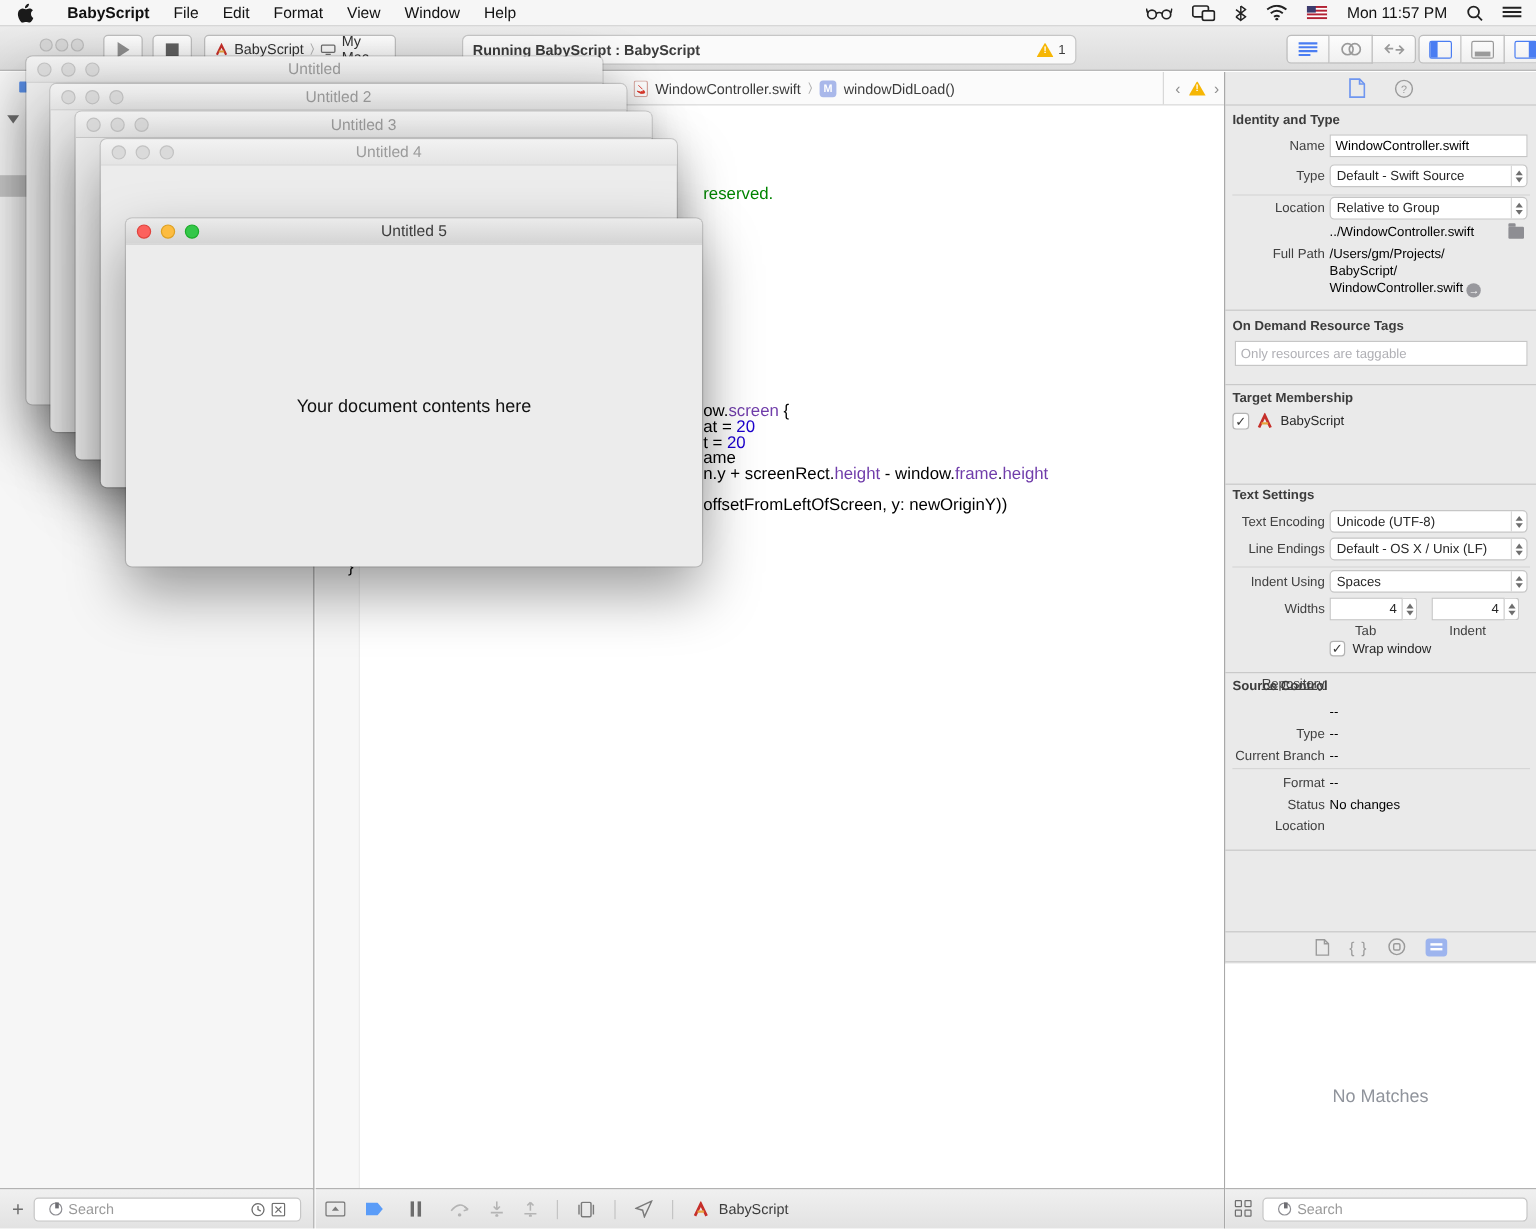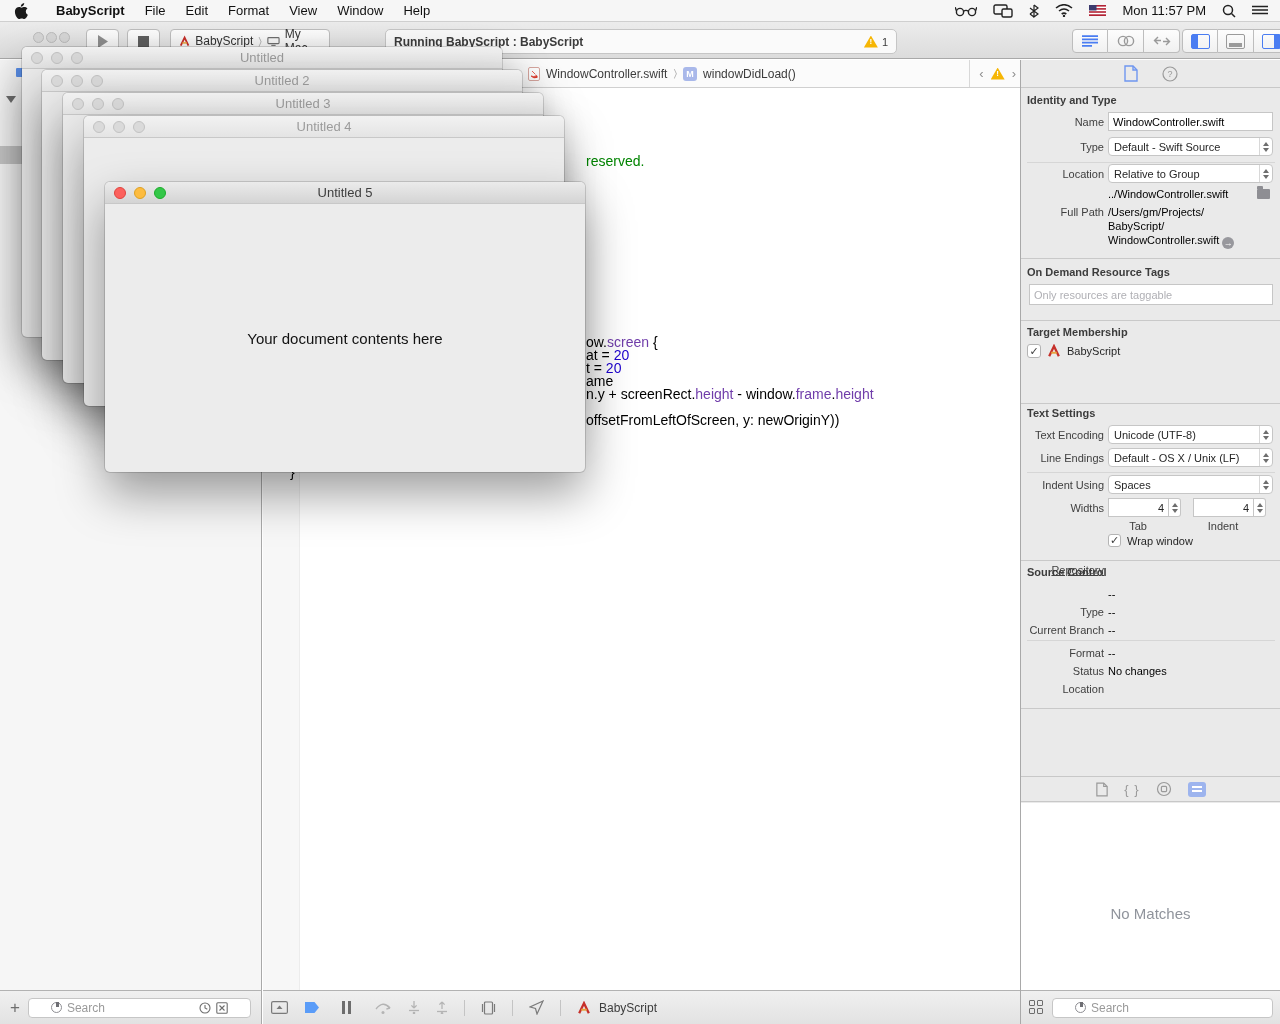--- a/index.html
+++ b/index.html
@@ -54,21 +54,21 @@
   #navigator { position:absolute; left:0; top:60px; width:262px; height:930px; background:#f6f6f6;
                border-right:1px solid #a9a9a9; }
   #nav-sel-row { position:absolute; left:0; top:86px; width:262px; height:18px; background:#c6c6c6; }
   #nav-disc { position:absolute; left:6px; top:36px; width:0; height:0; border-left:5px solid transparent;
               border-right:5px solid transparent; border-top:7px solid #6e6e6e; }
   #nav-blue-frag { position:absolute; left:16px; top:8px; width:7px; height:9px; background:#5a8fe8; border-radius:1px; }
 
   #filterbar { position:absolute; left:0; top:990px; width:262px; height:34px; background:linear-gradient(#f0f0f0,#e2e2e2);
                border-top:1px solid #b2b2b2; border-right:1px solid #a9a9a9; display:flex; align-items:center; }
   .searchfield { background:#fff; border:1px solid #c6c6c6; border-radius:4px; height:20px;
-                 display:flex; align-items:center; font-size:12px; color:#9a9a9a; gap:5px; padding:0 22px; }
+                 display:flex; align-items:center; font-size:12px; color:#9a9a9a; gap:5px; padding:0 12px; }
   .filter-circle { width:11px; height:11px; border:1px solid #8e8e93; border-radius:50%; position:relative; flex:none; }
   .filter-circle::after { content:""; position:absolute; left:4px; top:-1px; width:3px; height:5px; background:#6e6e73; }
   .plus { color:#6e6e6e; font-size:17px; }
 
   
   #editor { position:absolute; left:263px; top:88px; width:757px; height:902px; background:#fff; }
   #gutter { position:absolute; left:0; top:0; width:37px; height:902px; background:#f7f7f7; border-right:1px solid #ececec; }
   .code { position:absolute; font-family:Liberation Sans, sans-serif; font-size:14px; line-height:13px;
           white-space:pre; color:#000;text-align:right; }
   .c-com { color:#008400; } .c-num { color:#1c00cf; } .c-prop { color:#703daa; }

